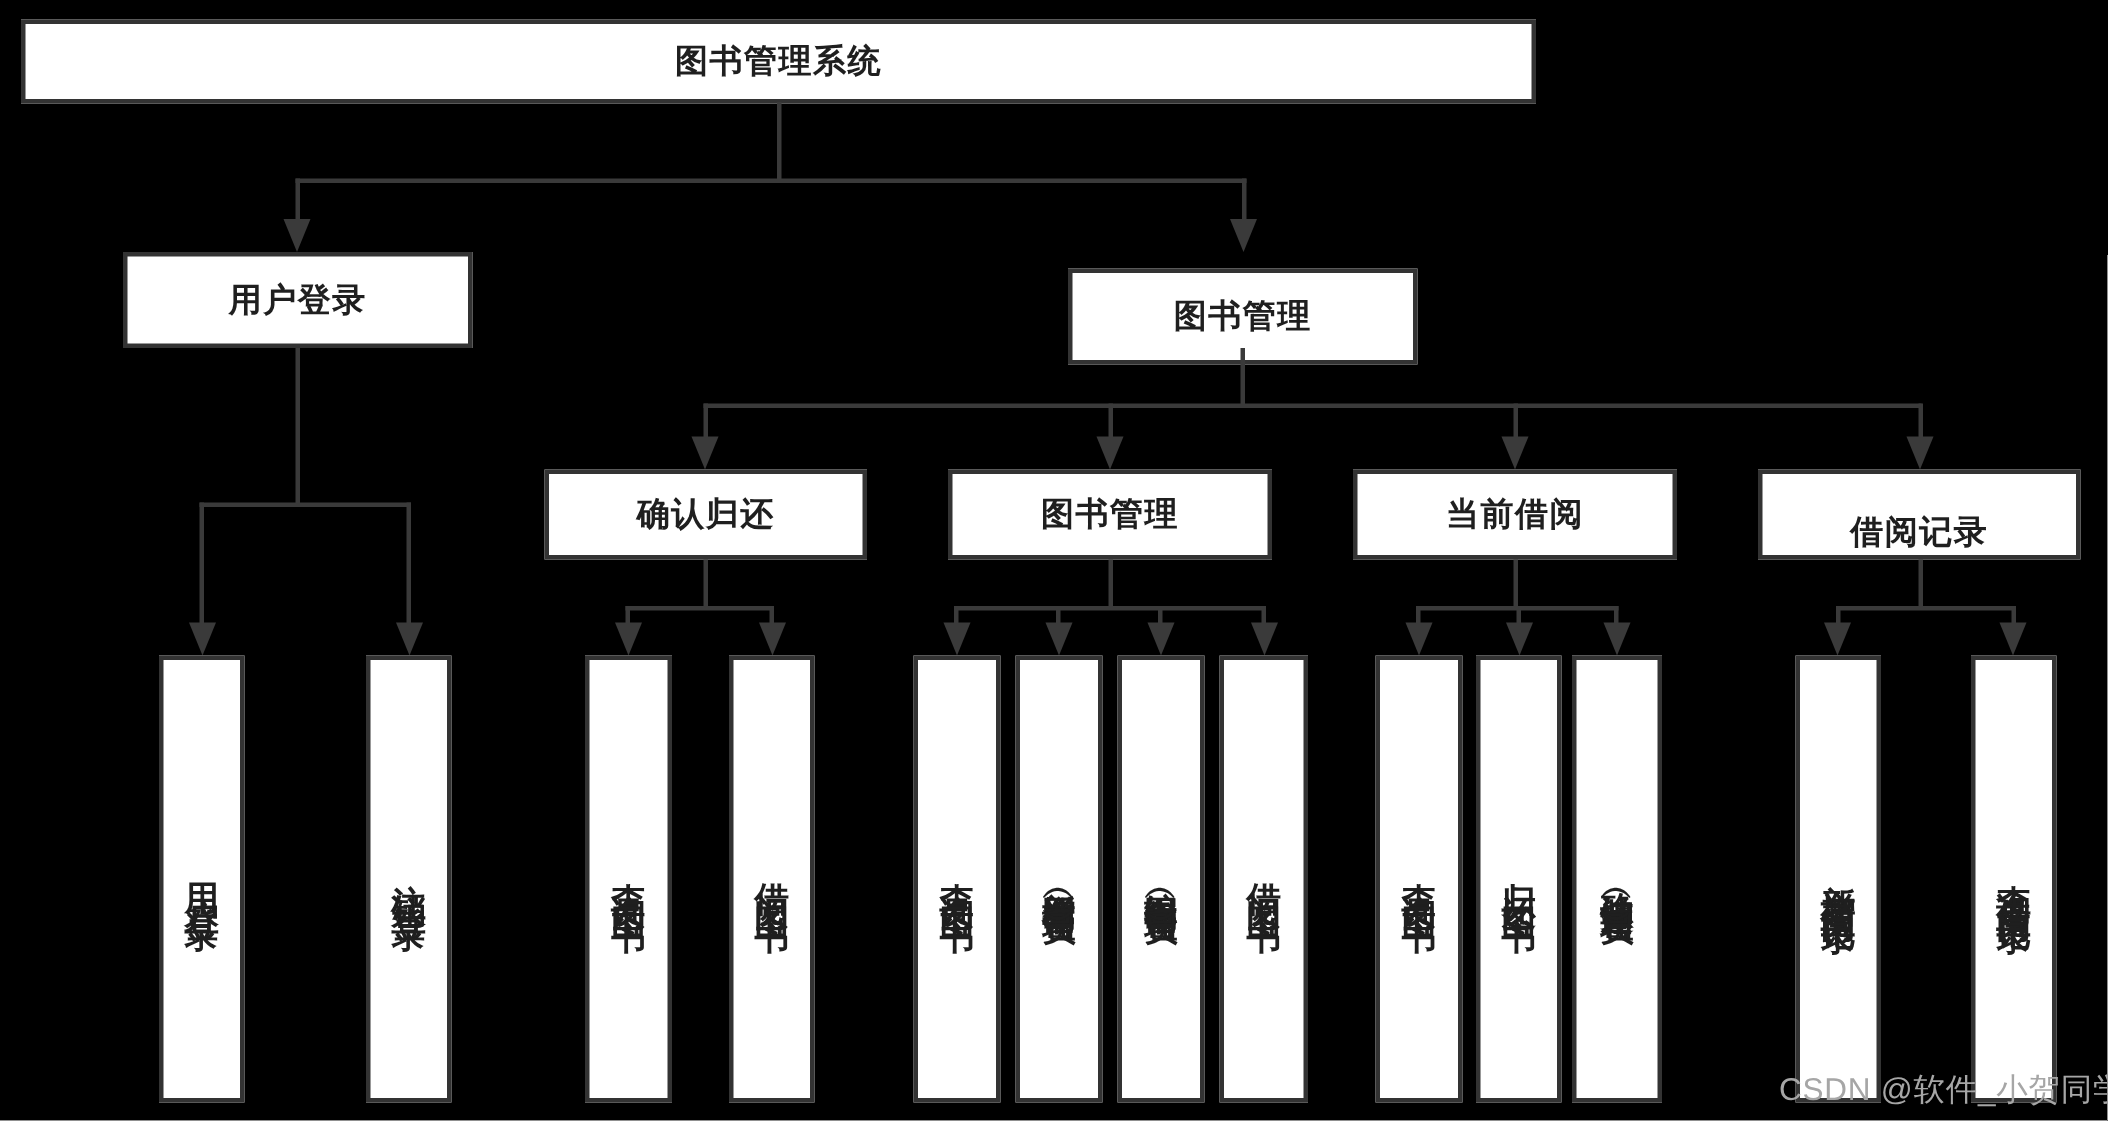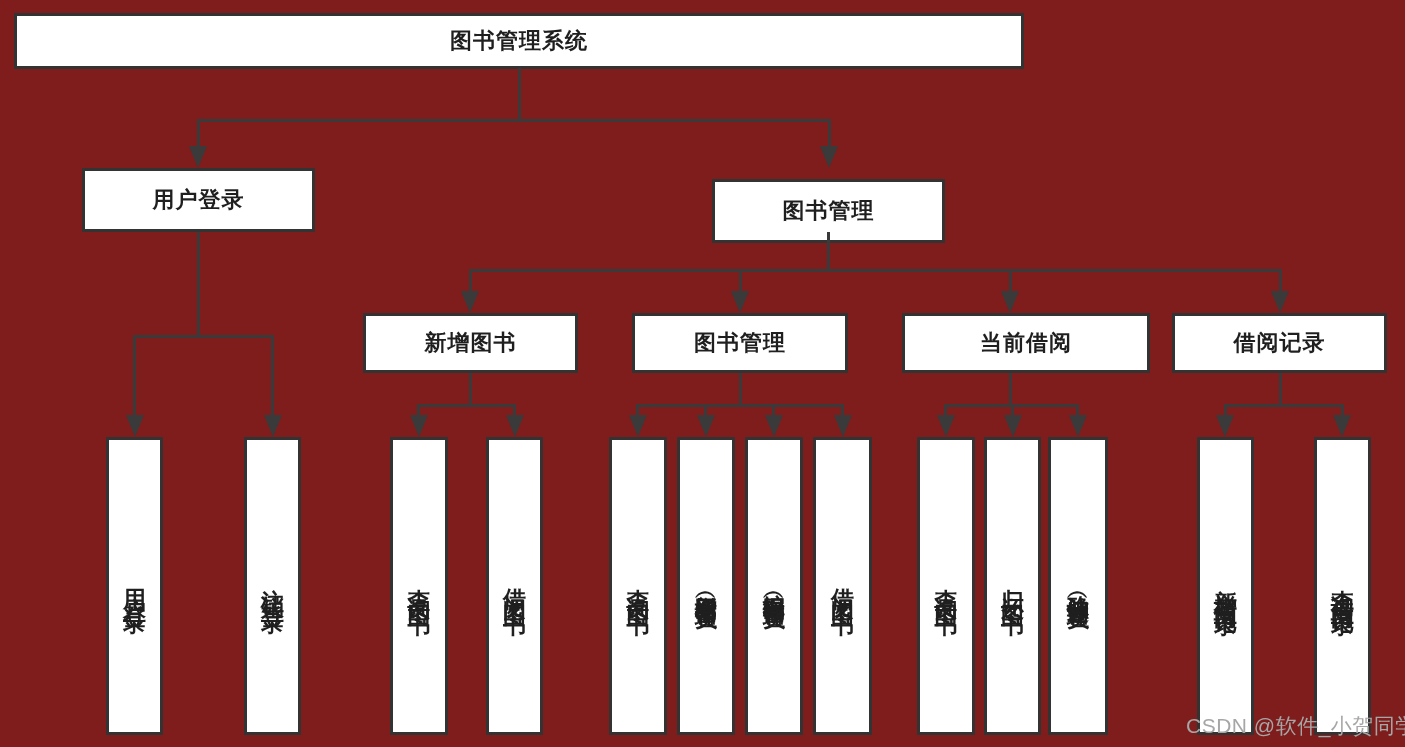--- a/index.html
+++ b/index.html
@@ -1,18 +1,18 @@
 <!DOCTYPE html>
 <html><head>
 <meta charset="utf-8">
 <title>图书管理系统</title>
 <style>
   html,body{margin:0;padding:0;background:#ffffff;}
   #stage{
-    position:relative;width:1405px;height:747px;background:#7f1d1d;
+    position:relative;width:1405px;height:747px;background:#000000;
     font-family:"Liberation Sans","DejaVu Sans",sans-serif;overflow:hidden;
   }
   .box{
     position:absolute;box-sizing:border-box;border:3px solid #333333;background:#ffffff;
     display:flex;align-items:center;justify-content:center;color:#1f1f1f;
   }
   .h-label{font-size:22px;font-weight:600;letter-spacing:1px;white-space:nowrap;}
   .v-text{
     writing-mode:vertical-rl;text-orientation:mixed;
     font-size:23px;font-weight:600;color:#1f1f1f;line-height:1;white-space:nowrap;
@@ -66,29 +66,29 @@
   <div class="cl" style="left:469px;top:269px;width:3px;height:24px;"></div>
   <div class="ca" style="left:461px;top:291px;"></div>
   <div class="cl" style="left:739px;top:269px;width:3px;height:24px;"></div>
   <div class="ca" style="left:731px;top:291px;"></div>
   <div class="cl" style="left:1009px;top:269px;width:3px;height:24px;"></div>
   <div class="ca" style="left:1001px;top:291px;"></div>
   <div class="cl" style="left:1279px;top:269px;width:3px;height:24px;"></div>
   <div class="ca" style="left:1271px;top:291px;"></div>
 
   <div class="box" style="left:363px;top:313px;width:215px;height:60px;">
-    <span class="h-label">新增图书</span>
+    <span class="h-label">确认归还</span>
   </div>
   <div class="box" style="left:632px;top:313px;width:216px;height:60px;">
     <span class="h-label">图书管理</span>
   </div>
-  <div class="box" style="left:902px;top:313px;width:248px;height:60px;align-items:center;">
+  <div class="box" style="left:902px;top:313px;width:216px;height:60px;align-items:center;">
     <span class="h-label">当前借阅</span>
   </div>
-  <div class="box" style="left:1172px;top:313px;width:215px;height:60px;">
+  <div class="box" style="left:1172px;top:313px;width:215px;height:60px;align-items:flex-end;">
     <span class="h-label">借阅记录</span>
   </div>
 
   <div class="cl" style="left:469px;top:373px;width:3px;height:33px;"></div>
   <div class="cl" style="left:417px;top:404px;width:99px;height:3px;"></div>
   <div class="cl" style="left:417px;top:404px;width:3px;height:13px;"></div>
   <div class="ca" style="left:410px;top:415px;"></div>
   <div class="cl" style="left:513px;top:404px;width:3px;height:13px;"></div>
   <div class="ca" style="left:506px;top:415px;"></div>
 

